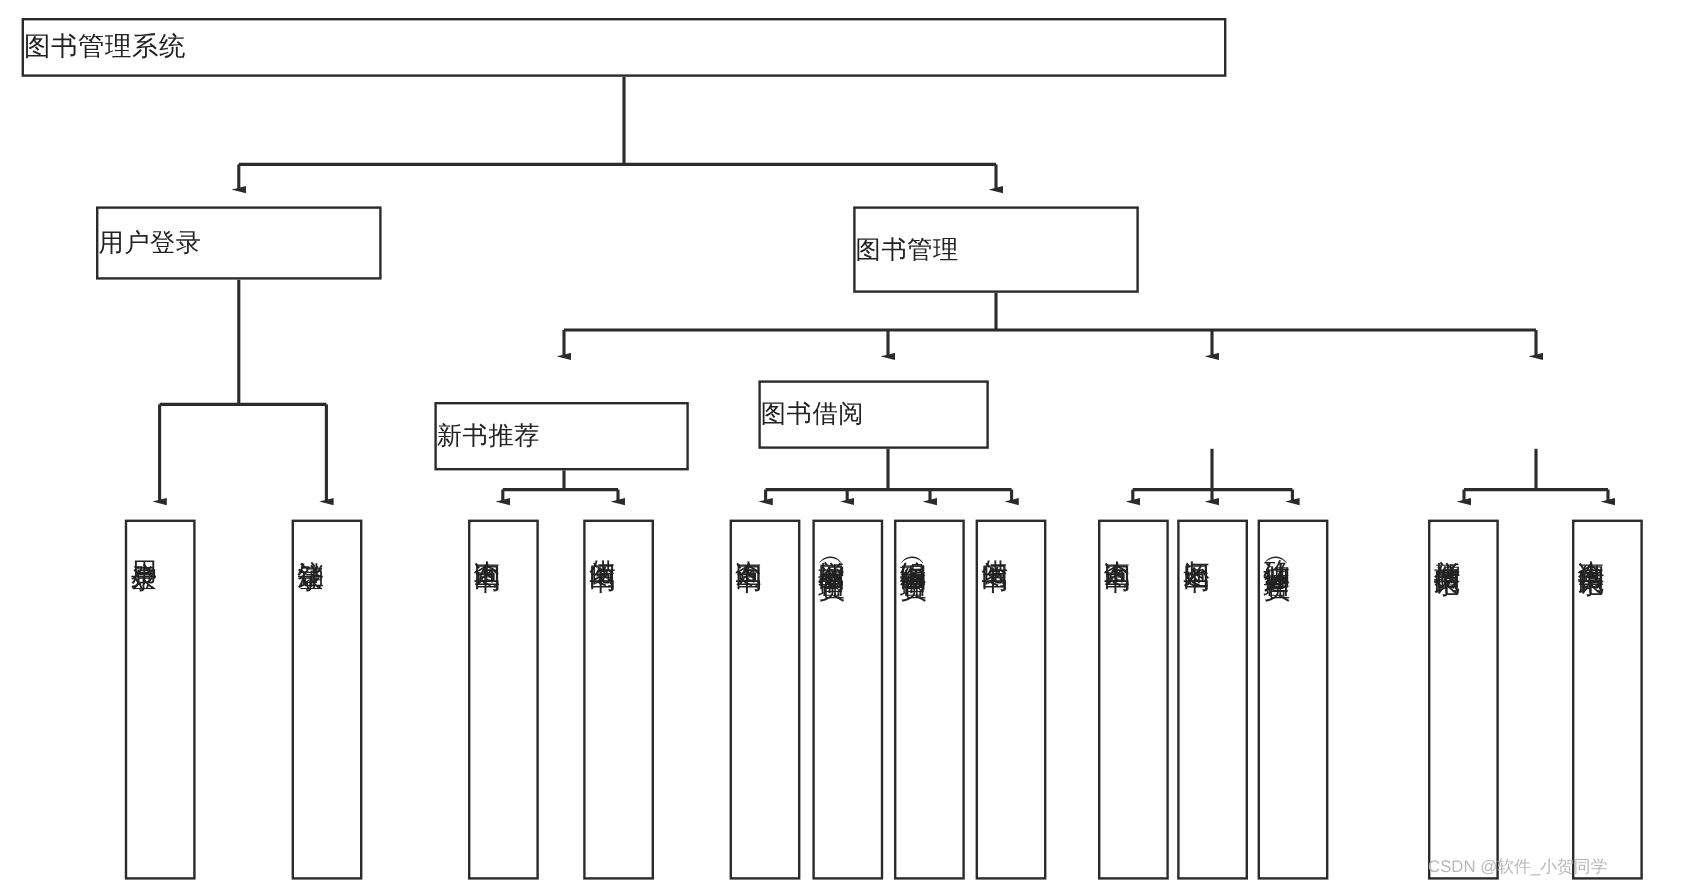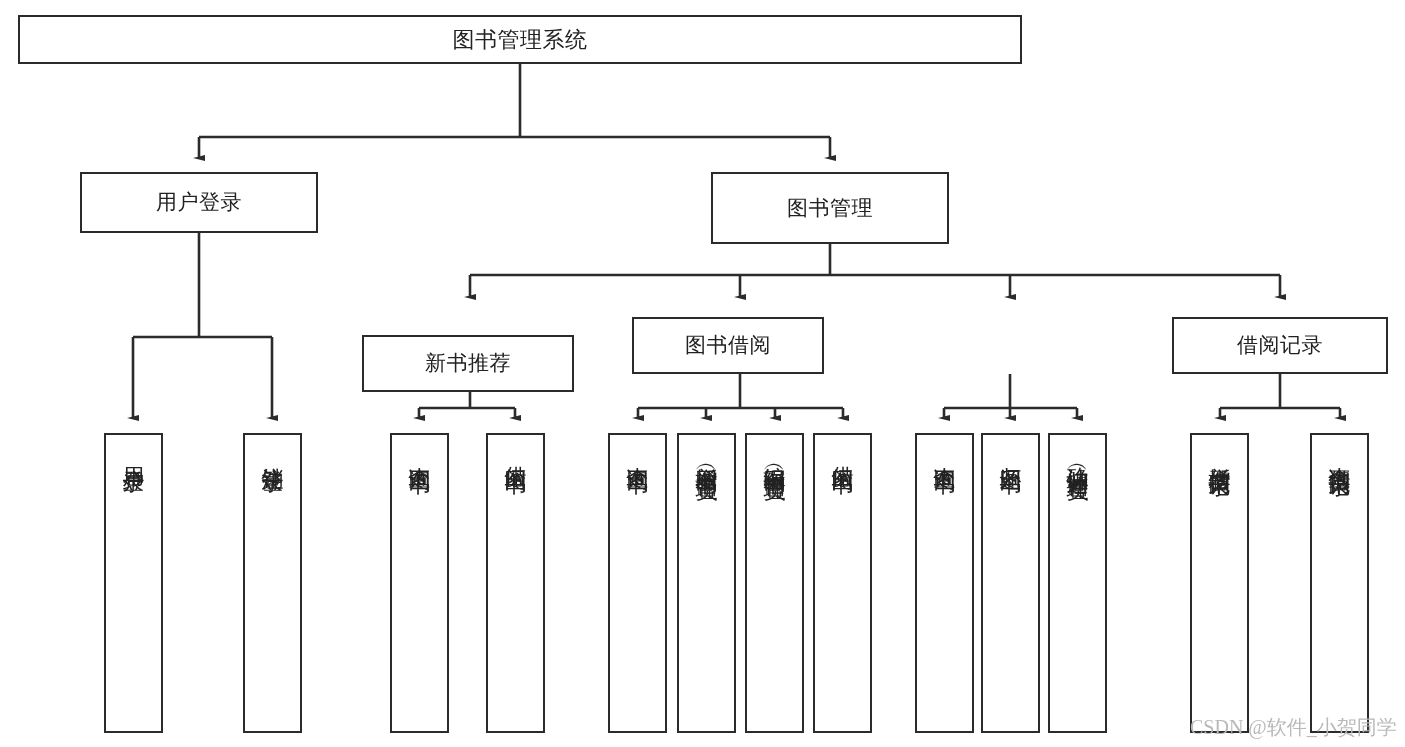--- a/index.html
+++ b/index.html
@@ -27,21 +27,21 @@
     height: 747px;
     pointer-events: none;
   }
   .node {
     position: absolute;
     box-sizing: border-box;
     background: #ffffff;
     border: 2px solid #2b2b2b;
     display: flex;
     align-items: center;
-    justify-content: center;
+    justify-content: flex-start;
     color: #222222;
     z-index: 2;
   }
   .node-label {
     display: block;
     line-height: 1.18;
     letter-spacing: 0.5px;
     white-space: pre;
   }
   .node.horizontal .node-label {
@@ -58,25 +58,25 @@
     font-size: 22px;
     letter-spacing: 2px;
   }
   .node.root .node-label {
     font-size: 22px;
   }
   .watermark {
     position: absolute;
     left: 1190px;
     top: 714px;
-    font-size: 20px;
+    font-size: 14px;
     color: #b9b9b9;
     z-index: 5;
     white-space: pre;
-    font-family: Liberation Serif, serif;
+    font-family: Liberation Sans, sans-serif;
   }
 </style>
 </head>
 <body>
 
 <div id="diagram-root">
 
   <svg class="connectors" viewBox="0 0 1405 747" xmlns="http://www.w3.org/2000/svg">
     <defs>
       <marker id="arrowhead" markerWidth="10" markerHeight="12" refX="3" refY="6" orient="auto" markerUnits="userSpaceOnUse">
@@ -140,23 +140,20 @@
   <div class="node horizontal" style="left:711px; top:172px; width:238px; height:72px;">
     <span class="node-label">图书管理</span>
   </div>
 
   <div class="node horizontal" style="left:362px; top:335px; width:212px; height:57px;">
     <span class="node-label">新书推荐</span>
   </div>
   <div class="node horizontal" style="left:632px; top:317px; width:192px; height:57px;">
     <span class="node-label">图书借阅</span>
   </div>
-  <div class="node horizontal" style="left:1172px; top:317px; width:216px; height:57px;">
-    <span class="node-label">借阅记录</span>
-  </div>
 
   <div class="node vertical" style="left:104px; top:433px; width:59px; height:300px;">
     <span class="node-label">用户登录</span>
   </div>
   <div class="node vertical" style="left:243px; top:433px; width:59px; height:300px;">
     <span class="node-label">注销登录</span>
   </div>
 
   <div class="node vertical" style="left:390px; top:433px; width:59px; height:300px;">
     <span class="node-label">查询图书</span>

